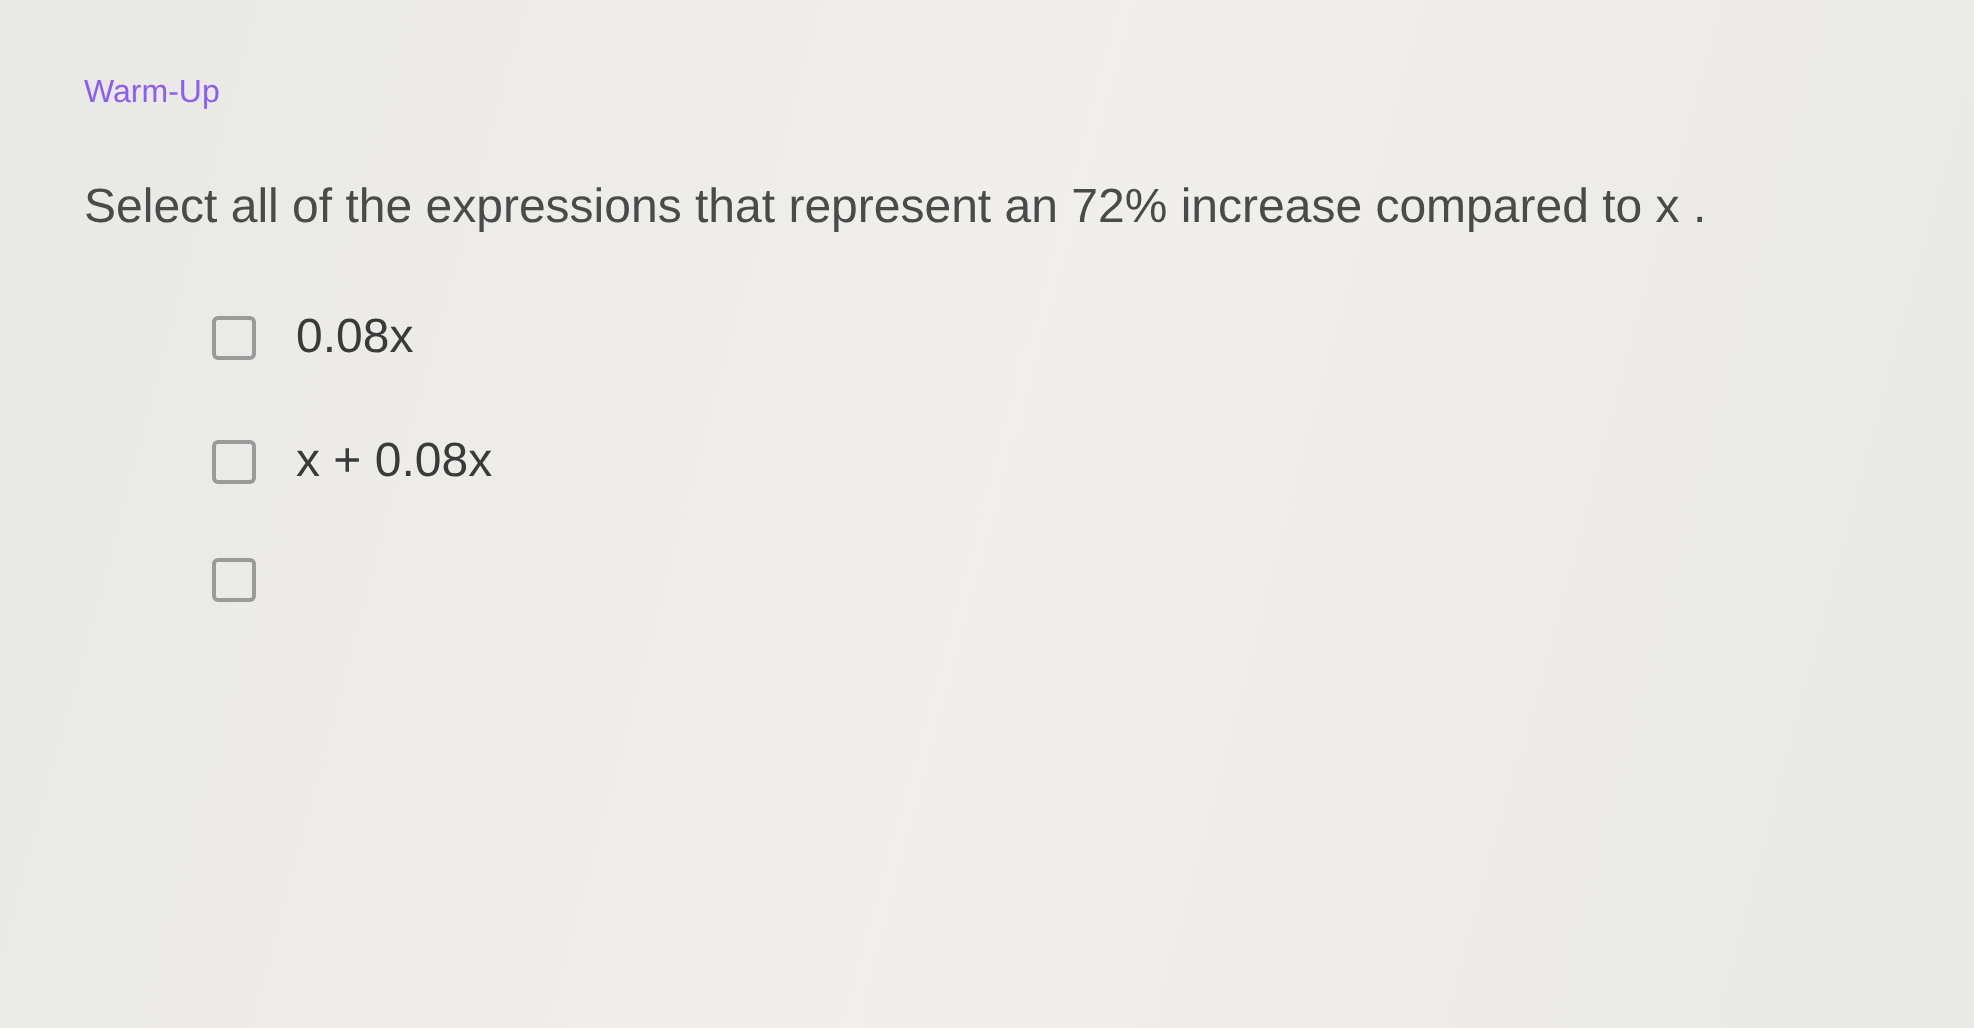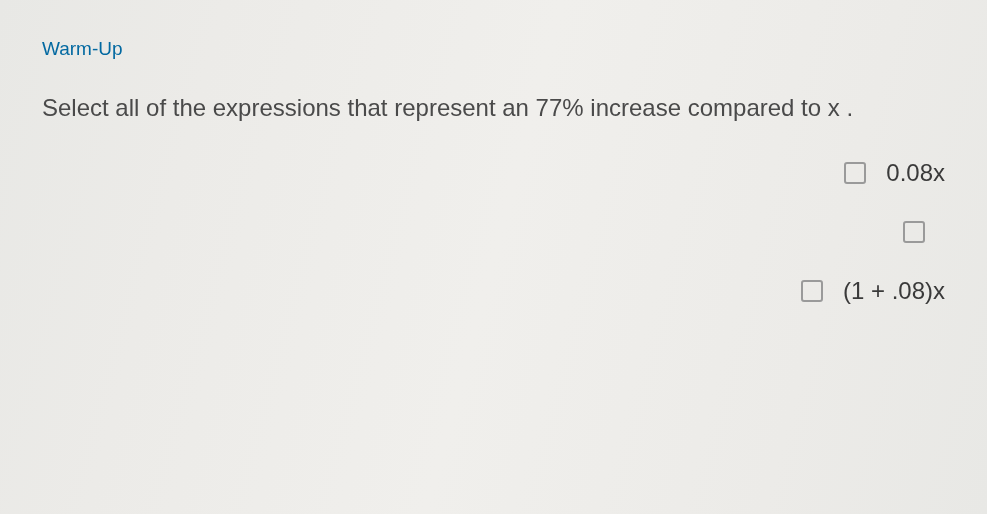--- a/index.html
+++ b/index.html
@@ -11,40 +11,39 @@
       width: 987px;
       height: 514px;
       background: linear-gradient(105deg, #e8e8e5 0%, #ecebe8 20%, #f0efec 50%, #ecebe8 80%, #e8e8e5 100%);
       font-family: Arial, Helvetica, sans-serif;
       padding: 38px 42px;
       color: #4a4a4a;
       position: relative;
       overflow: hidden;
     }
     .heading {
-      font-size: 19px;
+      font-size: 16px;
       font-weight: 400;
-      color: #0369a1;
+      color: #8b5cf6;
       margin-bottom: 32px;
     }
     .prompt {
       font-size: 24px;
       font-weight: 400;
       color: #4a4a4a;
       margin-bottom: 36px;
       line-height: 1.3;
     }
     .options {
       padding-left: 64px;
     }
     .option-row {
       display: flex;
       align-items: center;
       margin-bottom: 34px;
-      justify-content: flex-end;
     }
     .checkbox {
       width: 22px;
       height: 22px;
       border: 2px solid #9a9a9a;
       border-radius: 3px;
       background: transparent;
       flex-shrink: 0;
       margin-right: 20px;
     }
@@ -52,33 +51,33 @@
       font-size: 24px;
       color: #3a3a3a;
       font-weight: 400;
     }
   </style>
 </head>
 <body>
 
 <div class="heading">Warm-Up</div>
 
-<div class="prompt">Select all of the expressions that represent an 77% increase compared to x .</div>
+<div class="prompt">Select all of the expressions that represent an 72% increase compared to x .</div>
 
 <div class="options">
 
   <div class="option-row">
     <div class="checkbox"></div>
     <div class="option-label">0.08x</div>
   </div>
 
 
 
   <div class="option-row">
     <div class="checkbox"></div>
+    <div class="option-label">x + 0.08x</div>
   </div>
 
   <div class="option-row">
     <div class="checkbox"></div>
-    <div class="option-label">(1 + .08)x</div>
   </div>
 
 </div>
 
 </body></html>

